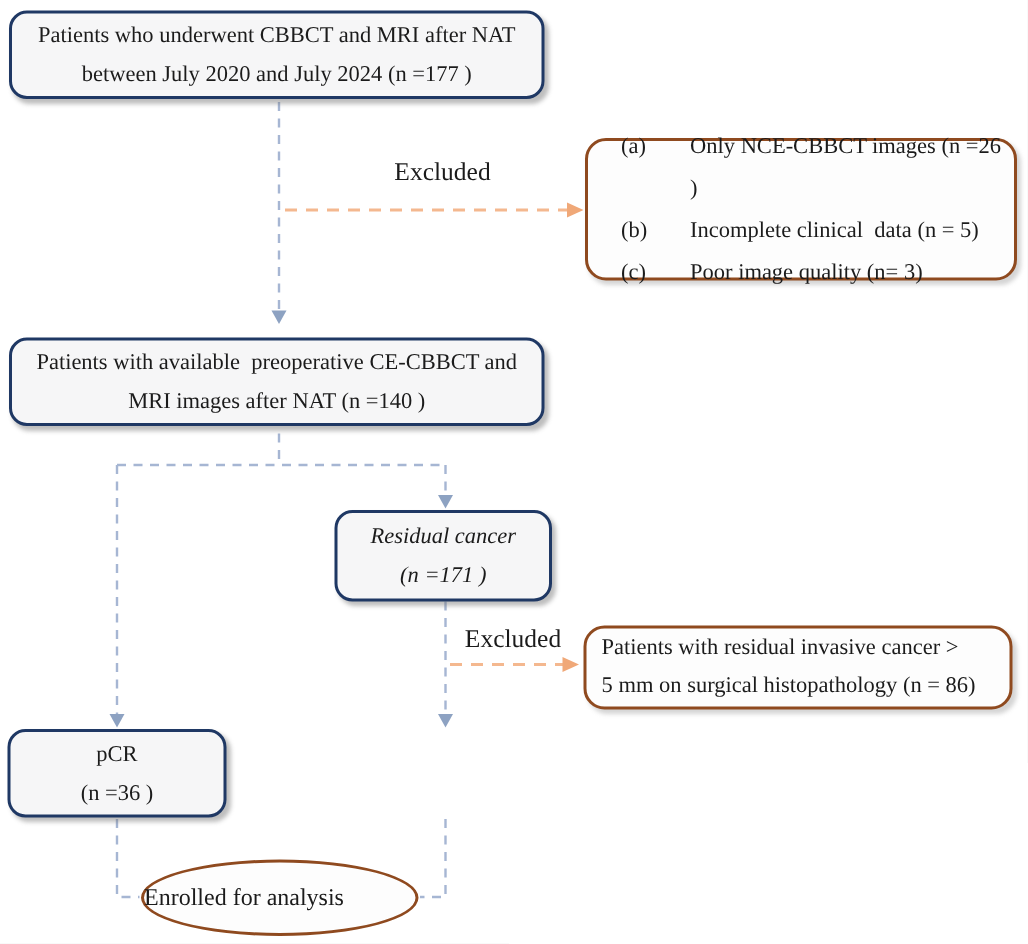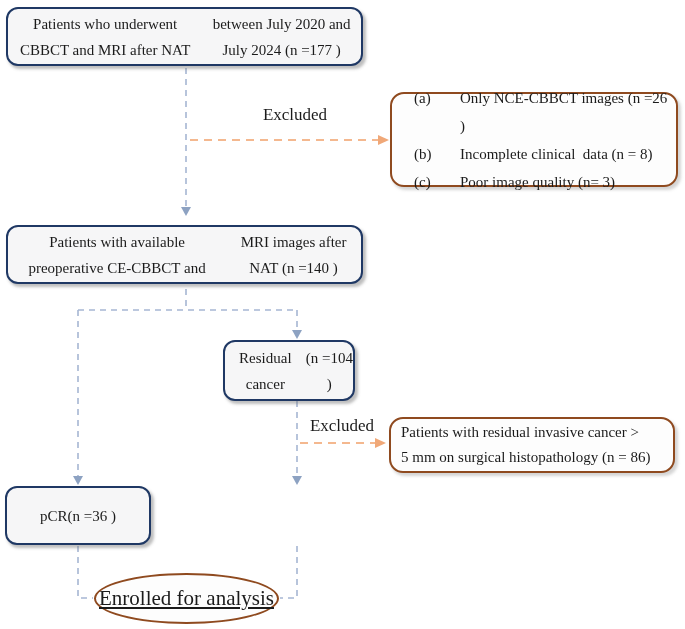--- a/index.html
+++ b/index.html
@@ -11,35 +11,35 @@
   *{margin:0;padding:0;box-sizing:border-box;}
   body{background:#e8e8e8;font-family:"Liberation Serif","DejaVu Serif",serif;}
   .canvas{position:relative;width:685px;height:629px;background:var(--bg);overflow:hidden;}
   .connectors{position:absolute;left:0;top:0;}
   .blue-line{stroke:var(--connector_blue);stroke-width:1.6;stroke-dasharray:6 5;fill:none;}
   .blue-arrow{fill:var(--arrow_blue);stroke:none;}
   .orange-line{stroke:var(--connector_orange);stroke-width:2;stroke-dasharray:8 6;fill:none;}
   .orange-arrow{fill:var(--arrow_orange);stroke:none;}
   .box{position:absolute;background:var(--box_fill);border:2.5px solid var(--navy);
        border-radius:12px;box-shadow:2.5px 3px 3px rgba(110,110,110,0.45);
-       display:flex;flex-direction:row;justify-content:center;align-items:center;
+       display:flex;flex-direction:column;justify-content:center;align-items:center;
        color:var(--text);font-size:15px;line-height:26px;text-align:center;}
   .box-line{white-space:pre-wrap;}
   .excl-box{position:absolute;background:var(--excl_fill);border:2.5px solid var(--brown);
        border-radius:14px;box-shadow:2.5px 3px 3px rgba(150,150,150,0.4);
        color:var(--text);font-size:15px;display:flex;flex-direction:column;justify-content:center;}
   .excl-list{padding-left:22px;padding-right:6px;}
   .excl-row{display:flex;line-height:28px;}
   .excl-marker{width:46px;flex:none;}
   .excl-text{flex:1;white-space:pre-wrap;}
   .excl-lines{padding-left:10px;padding-right:4px;line-height:25px;text-align:left;border-radius:23px;}
   .excl-label{position:absolute;font-size:17px;color:var(--text);text-align:center;width:86px;}
   .terminator{position:absolute;background:var(--excl_fill);border:2.5px solid var(--brown);
-       border-radius:50%;display:flex;align-items:center;justify-content:center;
-       font-size:21px;color:var(--text);text-decoration:underline;}
+       border-radius:50%;display:flex;align-items:center;justify-content:flex-start;
+       font-size:16px;color:var(--text);}
 </style>
 </head>
 <body>
 
 <div class="canvas">
 
   <svg class="connectors" width="685" height="629" viewBox="0 0 685 629">
     <g>
       <line class="blue-line" x1="186" y1="68" x2="186" y2="208"></line>
       <polygon class="blue-arrow" points="181,207 191,207 186,216"></polygon>
@@ -84,37 +84,37 @@
   <div class="excl-label" style="left:252px;top:105px;">Excluded</div>
 
   <div class="excl-box" style="left:390px;top:92px;width:288px;height:95px;">
     <div class="excl-list">
       <div class="excl-row">
         <span class="excl-marker">(a)</span>
         <span class="excl-text">Only NCE-CBBCT images (n =26 )</span>
       </div>
       <div class="excl-row">
         <span class="excl-marker">(b)</span>
-        <span class="excl-text">Incomplete clinical  data (n = 8)</span>
+        <span class="excl-text">Incomplete clinical  data (n = 5)</span>
       </div>
       <div class="excl-row">
         <span class="excl-marker">(c)</span>
         <span class="excl-text">Poor image quality (n= 3)</span>
       </div>
     </div>
   </div>
 
   <div class="box" style="left:6px;top:225px;width:357px;height:59px;">
     <div class="box-line">Patients with available  preoperative CE-CBBCT and</div>
     <div class="box-line">MRI images after NAT (n =140 )</div>
   </div>
 
-  <div class="box" style="left:223px;top:340px;width:132px;height:61px;">
+  <div class="box" style="left:223px;top:340px;width:145px;height:61px;font-style:italic;">
     <div class="box-line">Residual cancer</div>
-    <div class="box-line">(n =104 )</div>
+    <div class="box-line">(n =171 )</div>
   </div>
 
   <div class="excl-label" style="left:299px;top:416px;">Excluded</div>
 
   <div class="excl-box" style="left:389px;top:417px;width:286px;height:56px;">
     <div class="excl-lines">
       <div class="box-line">Patients with residual invasive cancer &gt;</div>
       <div class="box-line">5 mm on surgical histopathology (n = 86)</div>
     </div>
   </div>

